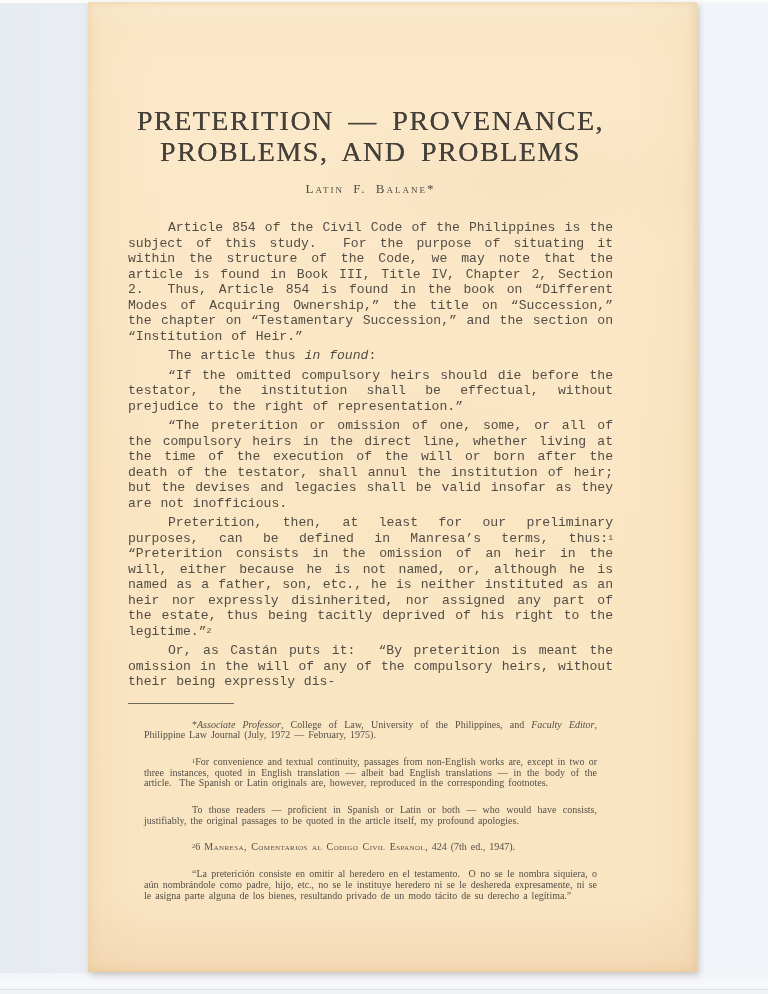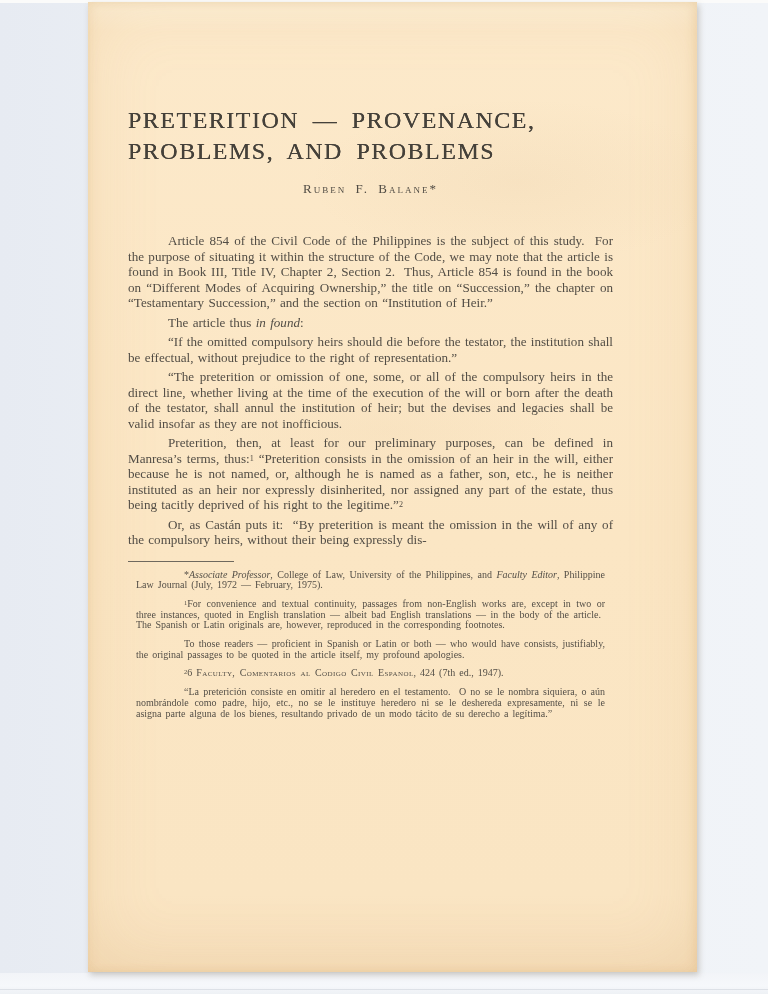--- a/index.html
+++ b/index.html
@@ -37,88 +37,89 @@
       inset 0 0 70px rgba(210,165,105,0.18),
       inset -4px 0 10px rgba(215,175,115,0.22),
       inset 4px 0 10px rgba(225,190,135,0.18),
       2px 3px 6px rgba(150,145,130,0.45);
   }
   .content {
     position: absolute; left: 40px; top: 0; width: 485px;
   }
   .title {
     margin: 103px 0 0 0;
-    font-size: 24px; line-height: 31px; font-weight: 500;
+    font-size: 28px; line-height: 31px; font-weight: 500;
     letter-spacing: 1.5px; word-spacing: 6px;
-    color: #45413a;
+    text-align: center; color: #45413a;
     text-shadow: 0 0 0.5px #45413a;
     font-family: Liberation Serif, serif;
   }
   .title .tline { display: block; }
   .author {
     margin-top: 14px;
     font-variant: small-caps;
     font-size: 13px; letter-spacing: 2px; word-spacing: 4px;
     text-align: center; color: #514c44;
   }
   .body {
-    margin-top: 36px;
+    margin-top: 23px;
     font-size: 13.1px; line-height: 15.5px;
     text-align: justify; word-spacing: 1px;
     color: #524d45;
+    font-family: Liberation Mono, monospace;
   }
   .body p { margin: 0 0 4px 0; text-indent: 40px; }
   .body sup { font-size: 0.62em; vertical-align: 0.3em; line-height: 0; }
   .fnrule {
     width: 106px; height: 0;
     border-top: 1px solid #6f695e;
     margin: 13px 0 5px 0;
   }
   .footnotes {
     font-size: 10px; line-height: 10.7px;
     text-align: justify; word-spacing: 1.5px;
     color: #544f47;
   }
-  .footnotes p { margin: 8px; text-indent: 48px; }
+  .footnotes p { margin: 16px; text-indent: 48px; }
   .footnotes sup { font-size: 0.65em; vertical-align: 0.25em; line-height: 0; }
   .seg-i { font-style: italic; }
   .seg-sc { font-variant: small-caps; letter-spacing: 0.4px; }
 </style>
 </head>
 <body>
 
 <div class="scan">
   <div class="top-strip"></div>
   <div class="bottom-strip"></div>
   <div class="bottom-line"></div>
 
   <article class="paper">
     <div class="content">
 
       <h1 class="title">
         <span class="tline">PRETERITION — PROVENANCE,</span>
         <span class="tline">PROBLEMS, AND PROBLEMS</span>
       </h1>
 
-      <div class="author">Ruben F. Balane*</div>
+      <div class="author">Latin F. Balane*</div>
 
       <section class="body">
         <p><span>Article 854 of the Civil Code of the Philippines is the subject of this study.&nbsp; For the purpose of situating it within the structure of the Code, we may note that the article is found in Book III, Title IV, Chapter 2, Section 2.&nbsp; Thus, Article 854 is found in the book on “Different Modes of Acquiring Ownership,” the title on “Succession,” the chapter on “Testamentary Succession,” and the section on “Institution of Heir.”</span></p>
         <p><span>The article thus </span><span class="seg-i">in found</span><span>:</span></p>
         <p><span>“If the omitted compulsory heirs should die before the testator, the institution shall be effectual, without prejudice to the right of representation.”</span></p>
         <p><span>“The preterition or omission of one, some, or all of the compulsory heirs in the direct line, whether living at the time of the execution of the will or born after the death of the testator, shall annul the institution of heir; but the devises and legacies shall be valid insofar as they are not inofficious.</span></p>
         <p><span>Preterition, then, at least for our preliminary purposes, can be defined in Manresa’s terms, thus:</span><sup>1</sup><span> “Preterition consists in the omission of an heir in the will, either because he is not named, or, although he is named as a father, son, etc., he is neither instituted as an heir nor expressly disinherited, nor assigned any part of the estate, thus being tacitly deprived of his right to the legitime.”</span><sup>2</sup></p>
         <p><span>Or, as Castán puts it:&nbsp; “By preterition is meant the omission in the will of any of the compulsory heirs, without their being expressly dis-</span></p>
       </section>
 
       <div class="fnrule"></div>
 
       <section class="footnotes">
         <p><span>*</span><span class="seg-i">Associate Professor</span><span>, College of Law, University of the Philippines, and </span><span class="seg-i">Faculty Editor</span><span>, Philippine Law Journal (July, 1972 — February, 1975).</span></p>
         <p><sup>1</sup><span>For convenience and textual continuity, passages from non-English works are, except in two or three instances, quoted in English translation — albeit bad English translations — in the body of the article.&nbsp; The Spanish or Latin originals are, however, reproduced in the corresponding footnotes.</span></p>
         <p><span>To those readers — proficient in Spanish or Latin or both — who would have consists, justifiably, the original passages to be quoted in the article itself, my profound apologies.</span></p>
-        <p><sup>2</sup><span>6 </span><span class="seg-sc">Faculty, Comentarios al Codigo Civil Espanol</span><span>, 424 (7th ed., 1947).</span></p>
+        <p><sup>2</sup><span>6 </span><span class="seg-sc">Manresa, Comentarios al Codigo Civil Espanol</span><span>, 424 (7th ed., 1947).</span></p>
         <p><span>“La preterición consiste en omitir al heredero en el testamento.&nbsp; O no se le nombra siquiera, o aún nombrándole como padre, hijo, etc., no se le instituye heredero ni se le deshereda expresamente, ni se le asigna parte alguna de los bienes, resultando privado de un modo tácito de su derecho a legítima.”</span></p>
       </section>
 
     </div>
   </article>
 </div>
 
 </body></html>

